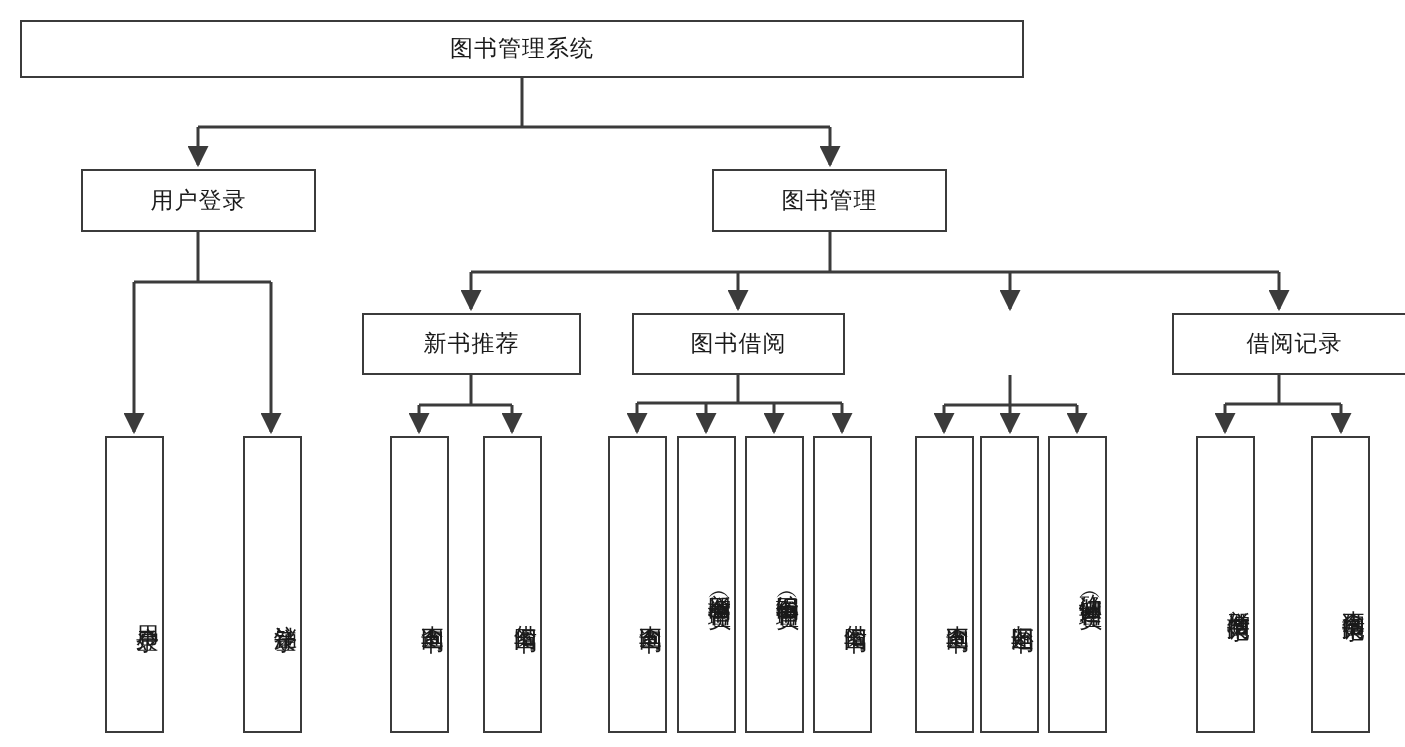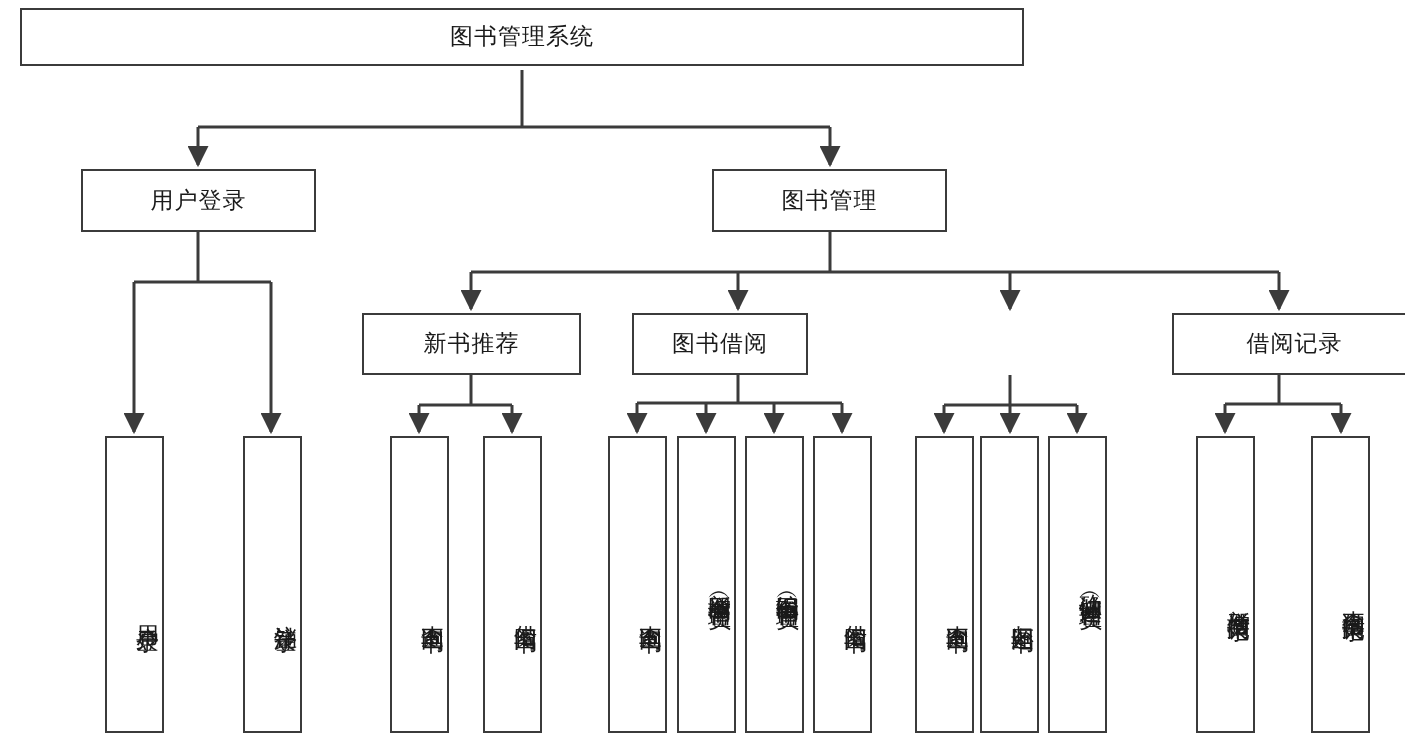--- a/index.html
+++ b/index.html
@@ -118,35 +118,35 @@
       <path d="M 1010 405 L 1010 432" marker-end="url(#arrow)"></path>
       <path d="M 1077 405 L 1077 432" marker-end="url(#arrow)"></path>
 
       <path d="M 1279 375 L 1279 404"></path>
       <path d="M 1225 404 L 1341 404"></path>
       <path d="M 1225 404 L 1225 432" marker-end="url(#arrow)"></path>
       <path d="M 1341 404 L 1341 432" marker-end="url(#arrow)"></path>
     </g>
   </svg>
 
-  <div class="node horizontal" style="left:20px; top:8px; width:1004px; height:58px;">
+  <div class="node horizontal" style="left:20px; top:20px; width:1004px; height:58px;">
     <span class="label">图书管理系统</span>
   </div>
 
   <div class="node horizontal" style="left:81px; top:169px; width:235px; height:63px;">
     <span class="label">用户登录</span>
   </div>
   <div class="node horizontal" style="left:362px; top:313px; width:219px; height:62px;">
     <span class="label">新书推荐</span>
   </div>
 
   <div class="node horizontal" style="left:712px; top:169px; width:235px; height:63px;">
     <span class="label">图书管理</span>
   </div>
-  <div class="node horizontal" style="left:632px; top:313px; width:176px; height:62px;">
+  <div class="node horizontal" style="left:632px; top:313px; width:213px; height:62px;">
     <span class="label">图书借阅</span>
   </div>
   <div class="node horizontal" style="left:1172px; top:313px; width:245px; height:62px;text-align:center;">
     <span class="label">借阅记录</span>
   </div>
 
   <div class="node vertical" style="left:105px; top:436px; width:59px; height:297px; padding-top:58px;">
     <span class="label">用户登录</span>
   </div>
   <div class="node vertical" style="left:243px; top:436px; width:59px; height:297px; padding-top:58px;">

